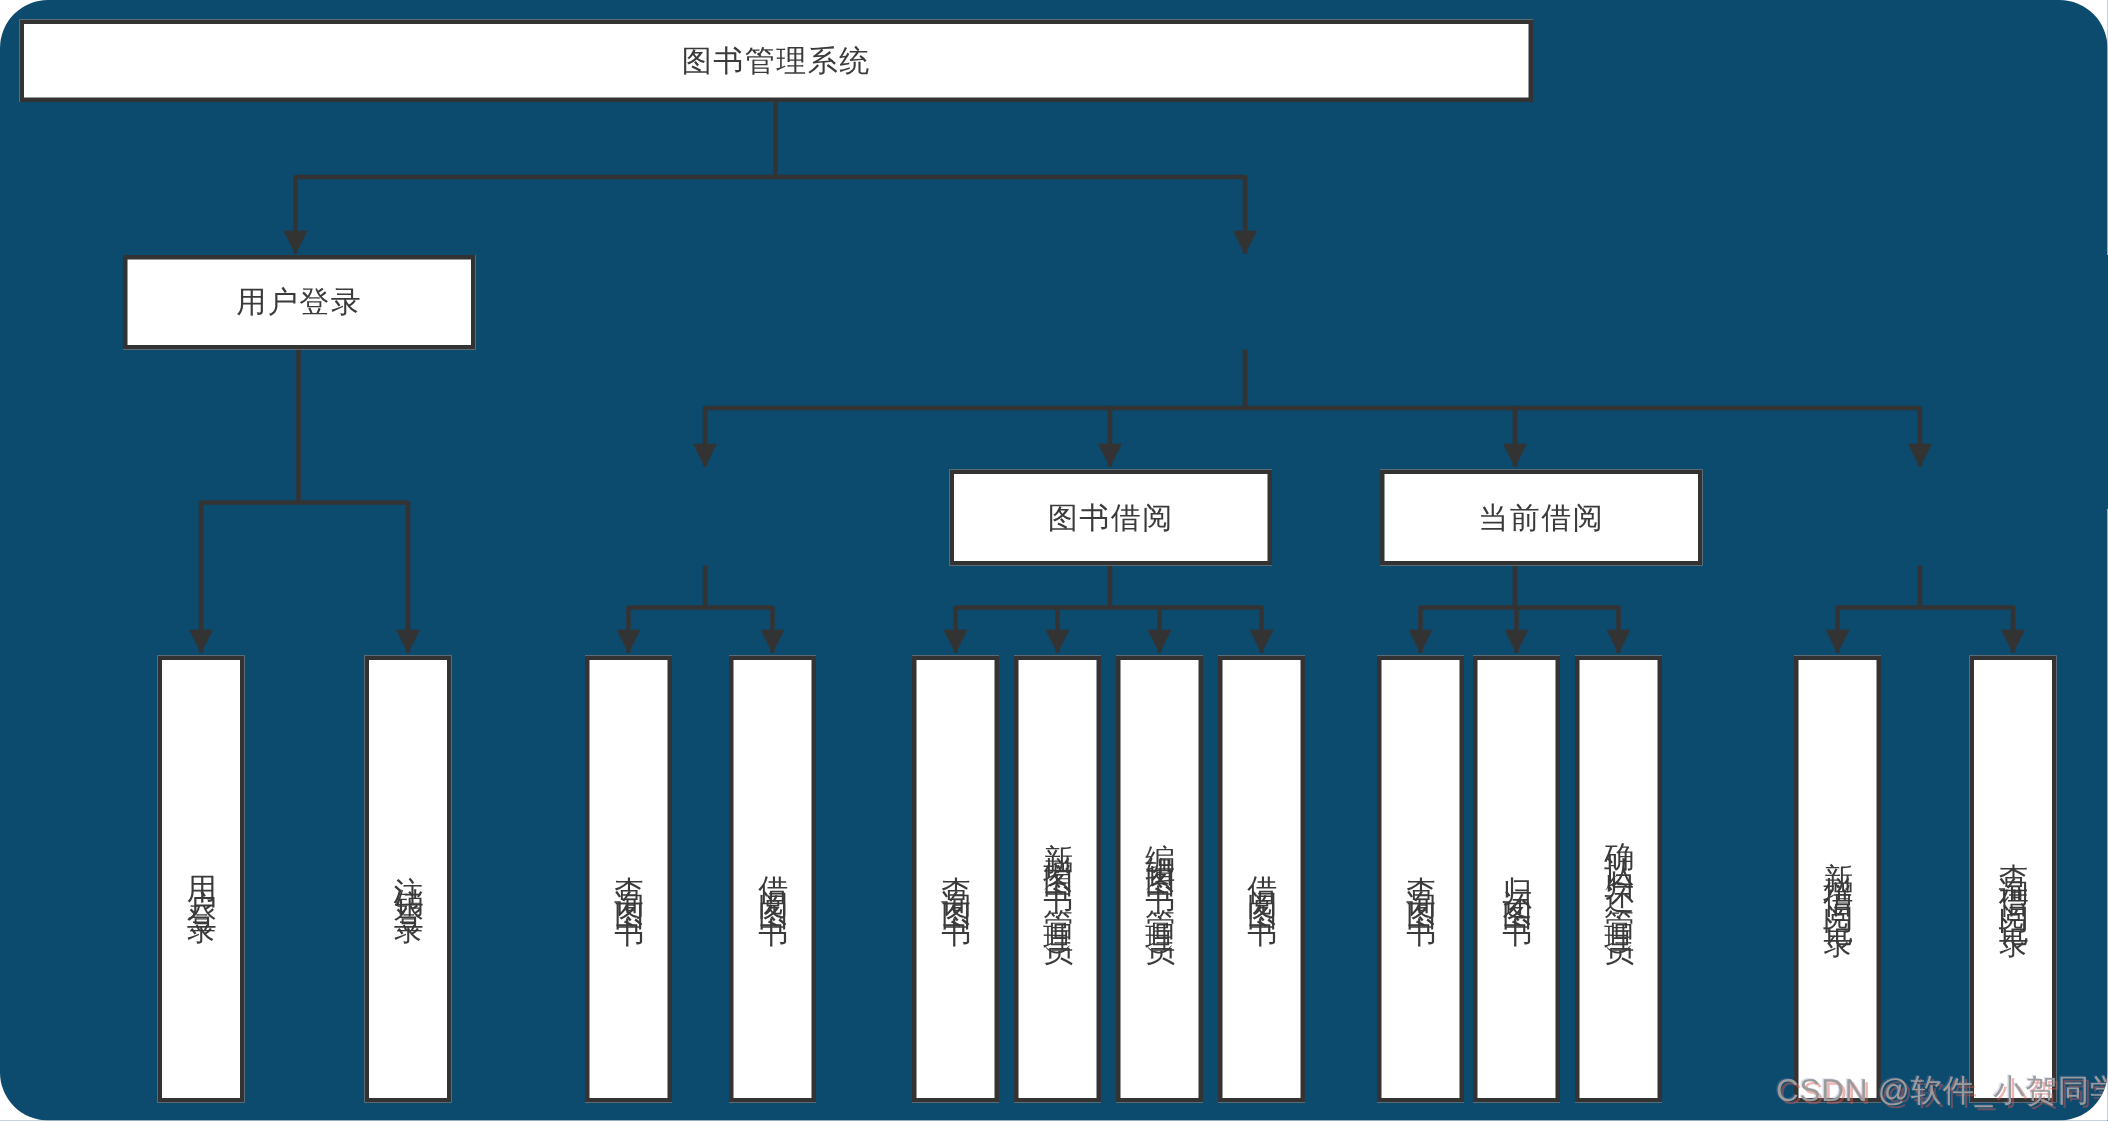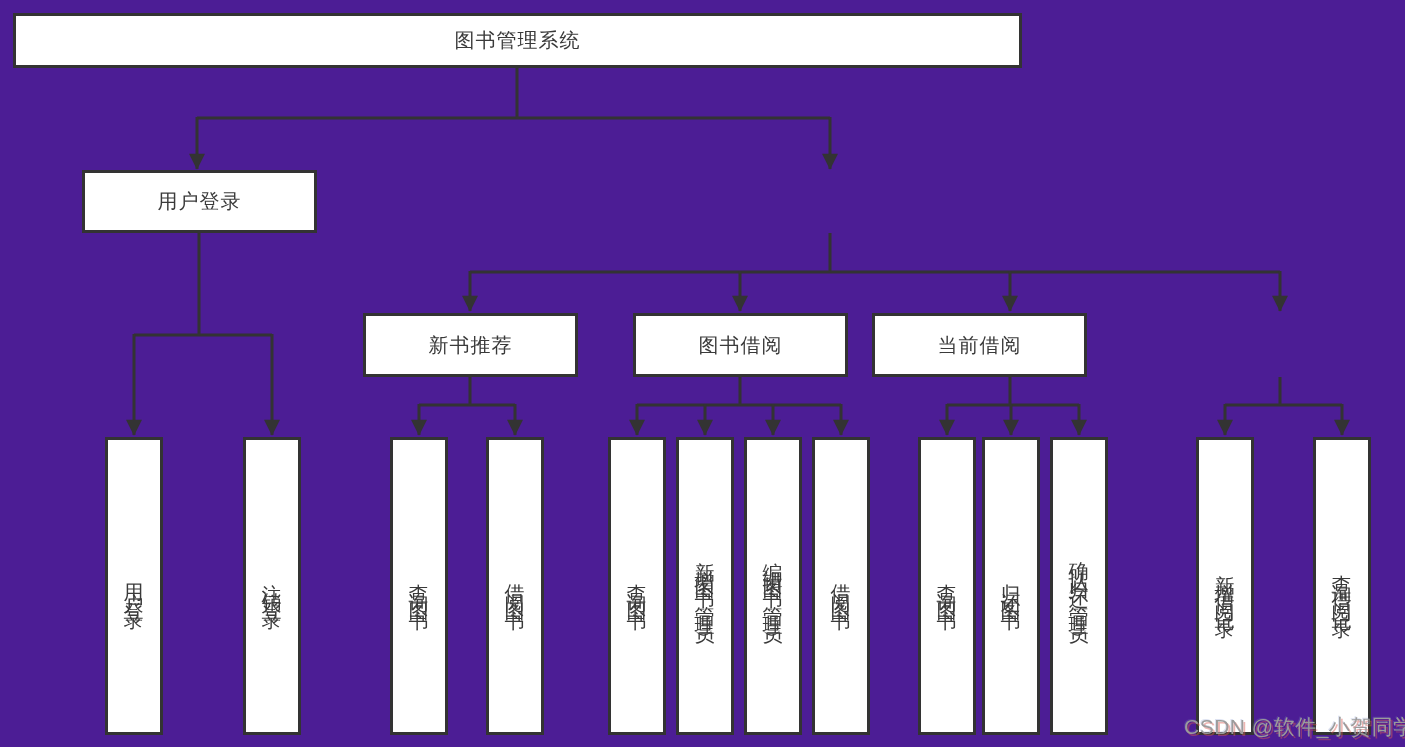--- a/index.html
+++ b/index.html
@@ -1,23 +1,24 @@
 <!DOCTYPE html>
 <html><head>
 <meta charset="utf-8">
 <style>
   html, body { margin: 0; padding: 0; background: #ffffff; }
   .canvas {
     position: relative;
     width: 1405px;
     height: 747px;
-    background: #4c1d95;
+    background: #0c4a6e;
     overflow: hidden;
     font-family: "Liberation Sans", "DejaVu Sans", sans-serif;
     color: #3a3a3a;
+    border-radius: 32px;
   }
   svg.connectors {
     position: absolute;
     left: 0; top: 0;
     width: 1405px; height: 747px;
     z-index: 1;
   }
   .box {
     position: absolute;
     box-sizing: border-box;
@@ -106,27 +107,24 @@
   </svg>
 
   <div class="box" style="left:13px;top:13px;width:1009px;height:55px">
     <span class="lbl">图书管理系统</span>
   </div>
 
   <div class="box lvl2" style="left:82px">
     <span class="lbl">用户登录</span>
   </div>
 
-  <div class="box lvl3" style="left:363px">
-    <span class="lbl">新书推荐</span>
-  </div>
   <div class="box lvl3" style="left:633px">
     <span class="lbl">图书借阅</span>
   </div>
-  <div class="box lvl3" style="left:872px">
+  <div class="box lvl3" style="left:920px">
     <span class="lbl">当前借阅</span>
   </div>
 
   <div class="box leaf" style="left:105px">
     <span class="lbl">用户登录</span>
   </div>
   <div class="box leaf" style="left:243px">
     <span class="lbl">注销登录</span>
   </div>
 

